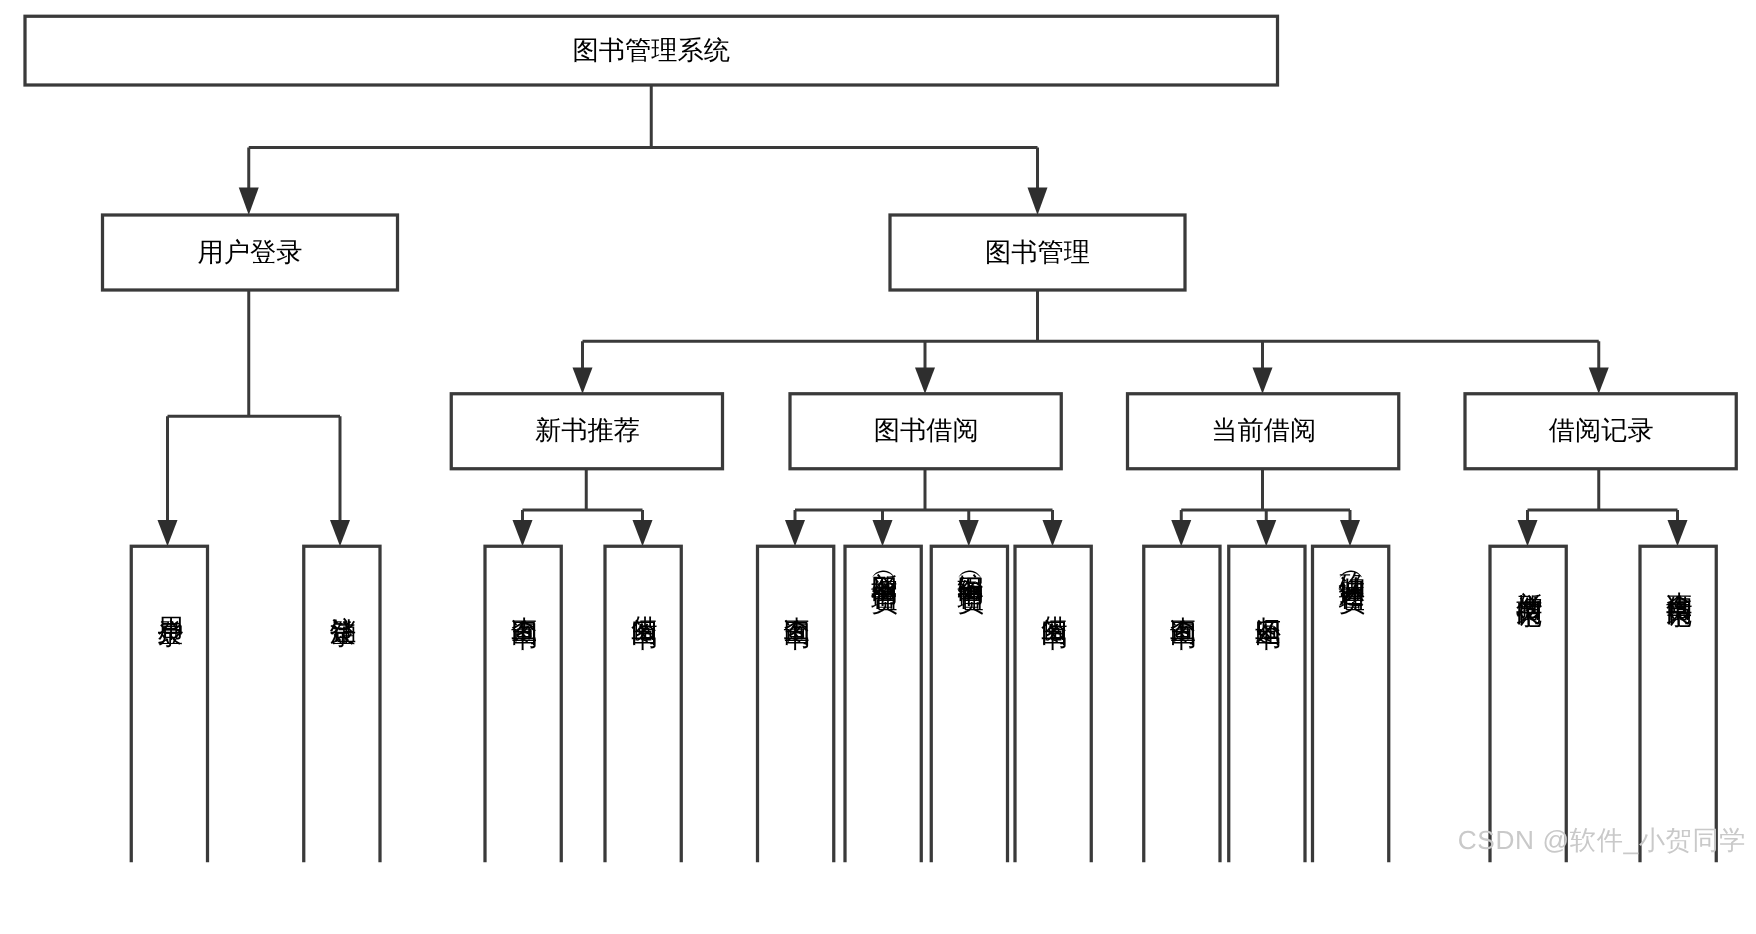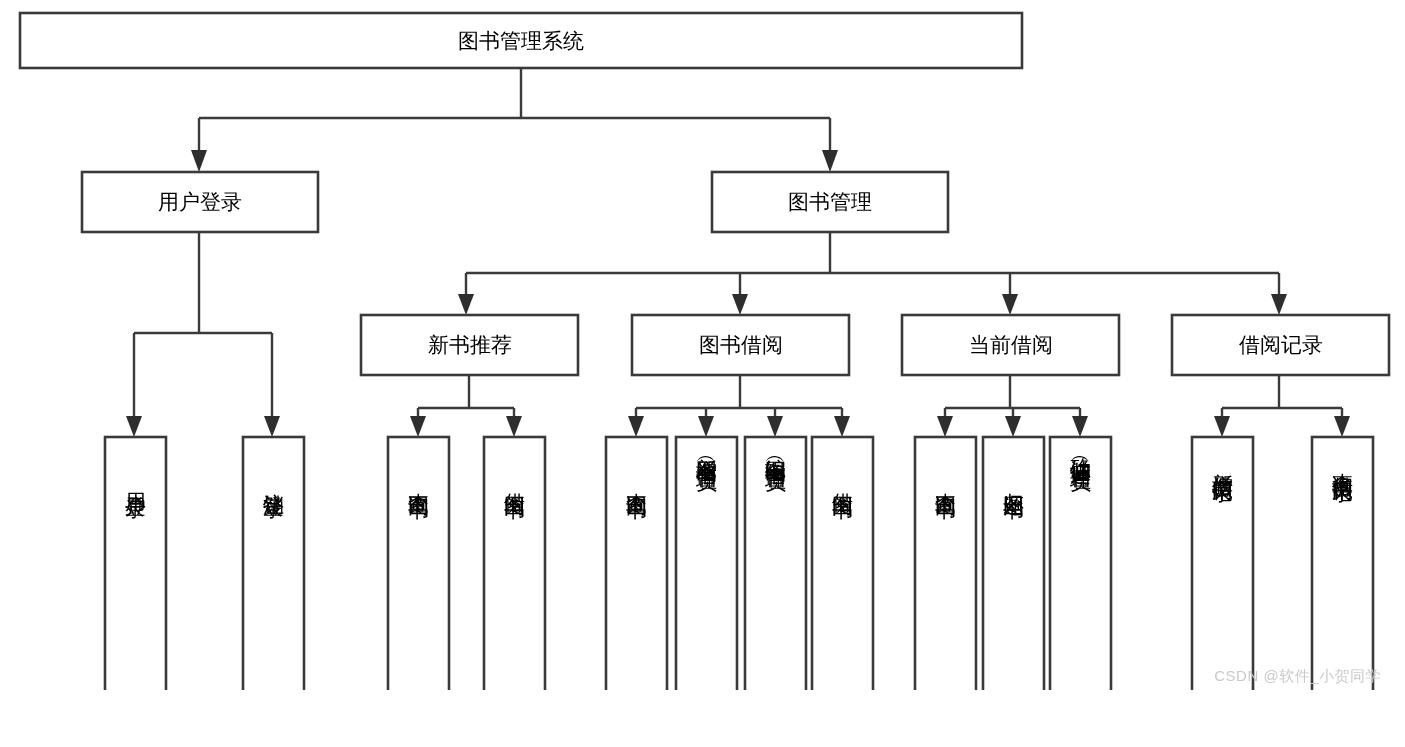--- a/index.html
+++ b/index.html
@@ -49,24 +49,24 @@
     stroke-width: 2.4;
     fill: none;
     stroke-linecap: butt;
   }
   .arrow-head {
     fill: #2e2e2e;
     stroke: none;
   }
   .watermark {
     position: absolute;
-    right: 24px;
+    right: 8px;
     bottom: 4px;
     color: #c9c9c9;
-    font-size: 15px;
+    font-size: 21px;
     font-family: "Liberation Sans", "DejaVu Sans", sans-serif;
     letter-spacing: 0.5px;
     white-space: nowrap;
     pointer-events: none;
   }
 </style>
 </head>
 <body>
 
 <div id="canvas">

